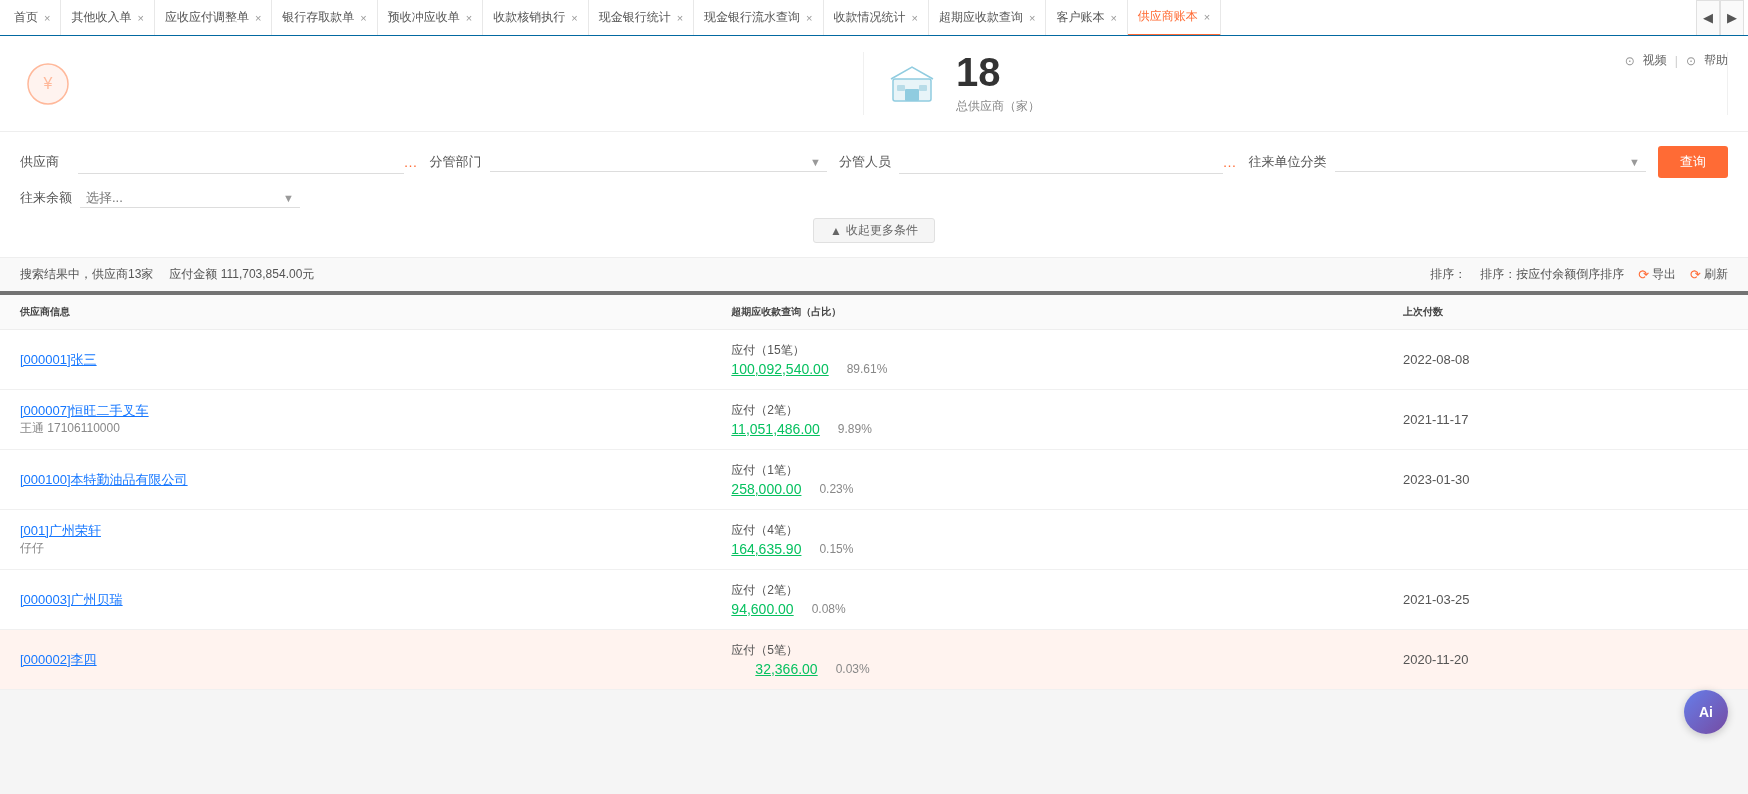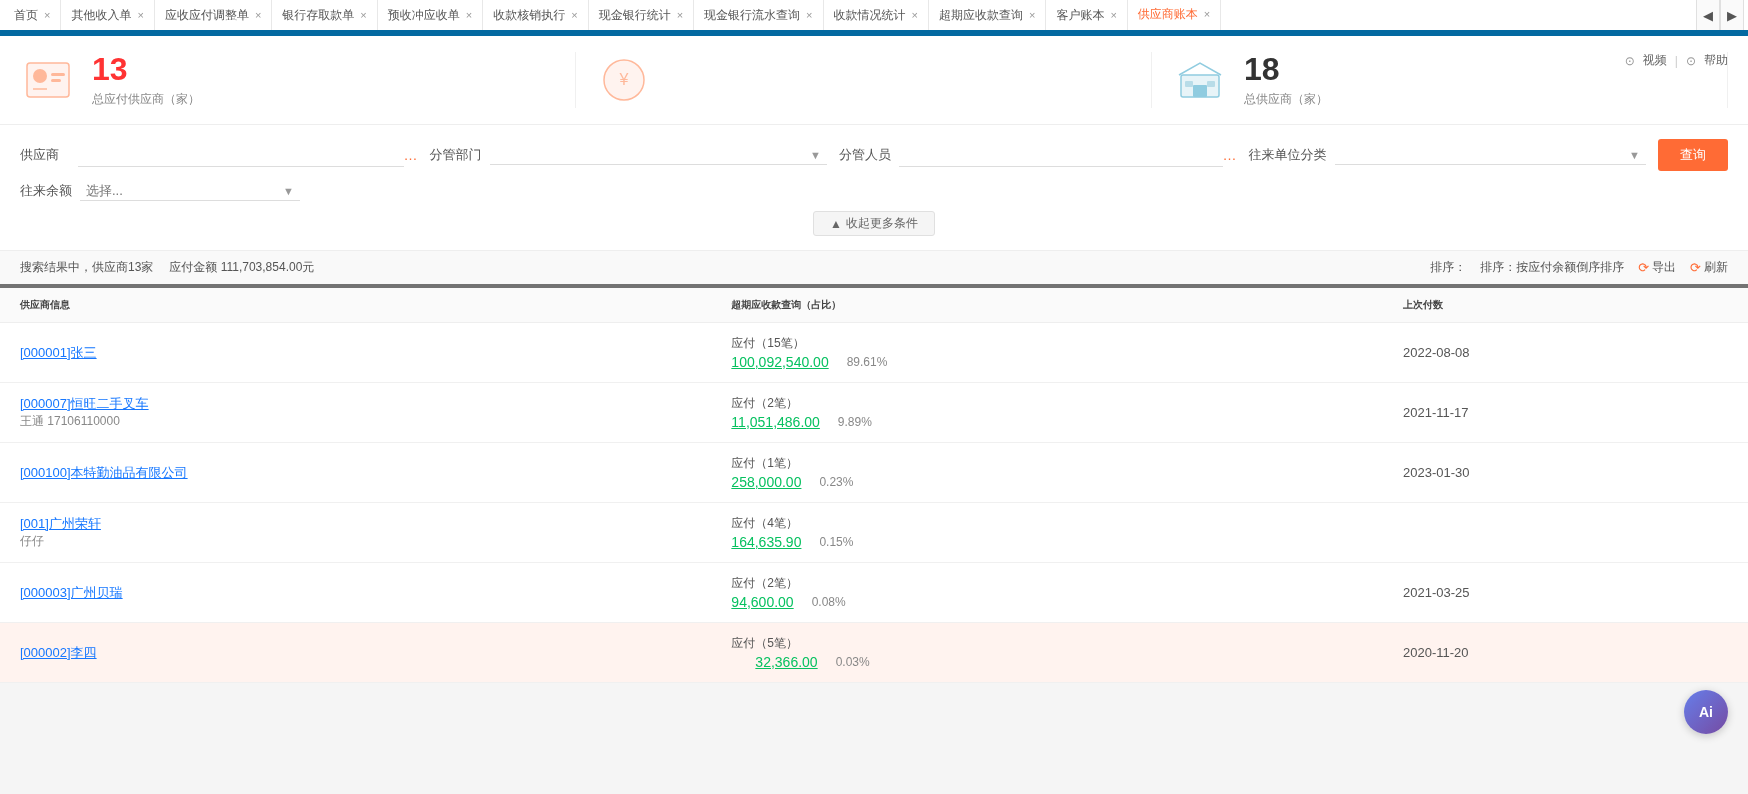--- a/index.html
+++ b/index.html
@@ -3,21 +3,21 @@
   <meta charset="utf-8">
   <style>
     * { box-sizing: border-box; margin: 0; padding: 0; }
     body { font-family: 'Microsoft YaHei', Arial, sans-serif; font-size: 13px; background: #f5f5f5; color: #333; }
 
     
     .top-nav {
       display: flex;
       align-items: center;
       background: #fff;
-      border-bottom: 6px solid #0369a1;
+      border-bottom: 1px solid #0369a1;
       height: 36px;
       overflow: hidden;
       padding: 0 4px;
     }
     .nav-tab {
       display: flex;
       align-items: center;
       padding: 0 10px;
       height: 36px;
       white-space: nowrap;
@@ -73,21 +73,21 @@
       height: 56px;
       margin-right: 16px;
       display: flex;
       align-items: center;
       justify-content: center;
     }
     .summary-icon svg { width: 50px; height: 50px; }
     .summary-text { display: flex; flex-direction: column; }
     .summary-number { font-size: 32px; font-weight: bold; color: #ff3333; line-height: 1; }
     .summary-label { font-size: 12px; color: #888; margin-top: 6px; }
-    .summary-number-dark { font-size: 32px; font-weight: bold; color: #333; line-height: 1; }
+    .summary-number-dark { font-size: 40px; font-weight: bold; color: #333; line-height: 1; }
     .top-right-links {
       position: absolute;
       right: 20px;
       top: 16px;
       font-size: 12px;
       color: #666;
       display: flex;
       align-items: center;
       gap: 8px;
     }
@@ -298,35 +298,20 @@
     <span class="close-icon">×</span>
   </div>
   <div class="nav-arrows">
     <div class="nav-arrow">◀</div>
     <div class="nav-arrow">▶</div>
   </div>
 </div>
 
 <div class="summary-bar">
 
-  <div class="summary-item">
-    <div class="summary-icon">
-      <svg viewBox="0 0 50 50" fill="none">
-        <rect x="4" y="8" width="42" height="34" rx="3" fill="#fff3ef" stroke="#ffb89a" stroke-width="1.5"></rect>
-        <rect x="10" y="14" width="14" height="14" rx="7" fill="#ffb89a"></rect>
-        <line x1="10" y1="34" x2="24" y2="34" stroke="#ffb89a" stroke-width="1.5"></line>
-        <rect x="28" y="18" width="14" height="3" rx="1.5" fill="#ffb89a"></rect>
-        <rect x="28" y="24" width="10" height="3" rx="1.5" fill="#ffb89a"></rect>
-      </svg>
-    </div>
-    <div class="summary-text">
-      <span class="summary-number">13</span>
-      <span class="summary-label">总应付供应商（家）</span>
-    </div>
-  </div>
 
   <div class="summary-item">
     <div class="summary-icon">
       <svg viewBox="0 0 50 50" fill="none">
         <circle cx="25" cy="25" r="20" fill="#fff3ef" stroke="#ffb89a" stroke-width="1.5"></circle>
         <text x="25" y="30" text-anchor="middle" font-size="16" fill="#ffb89a" font-family="Arial">¥</text>
       </svg>
     </div>
   </div>
 

